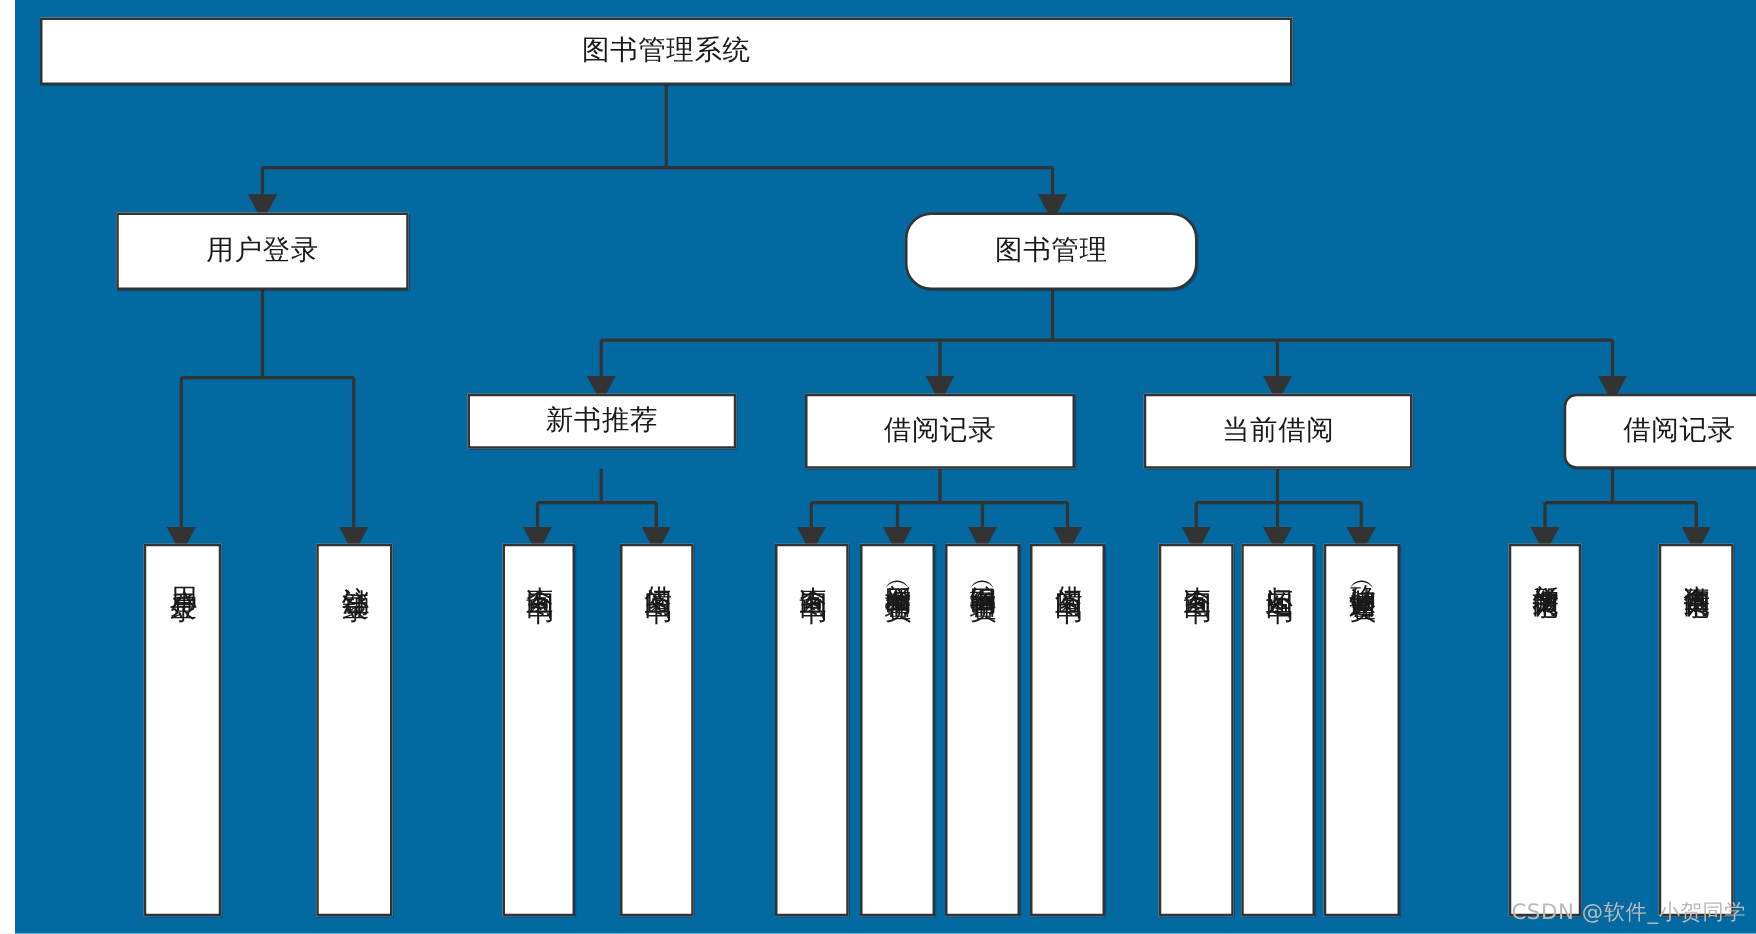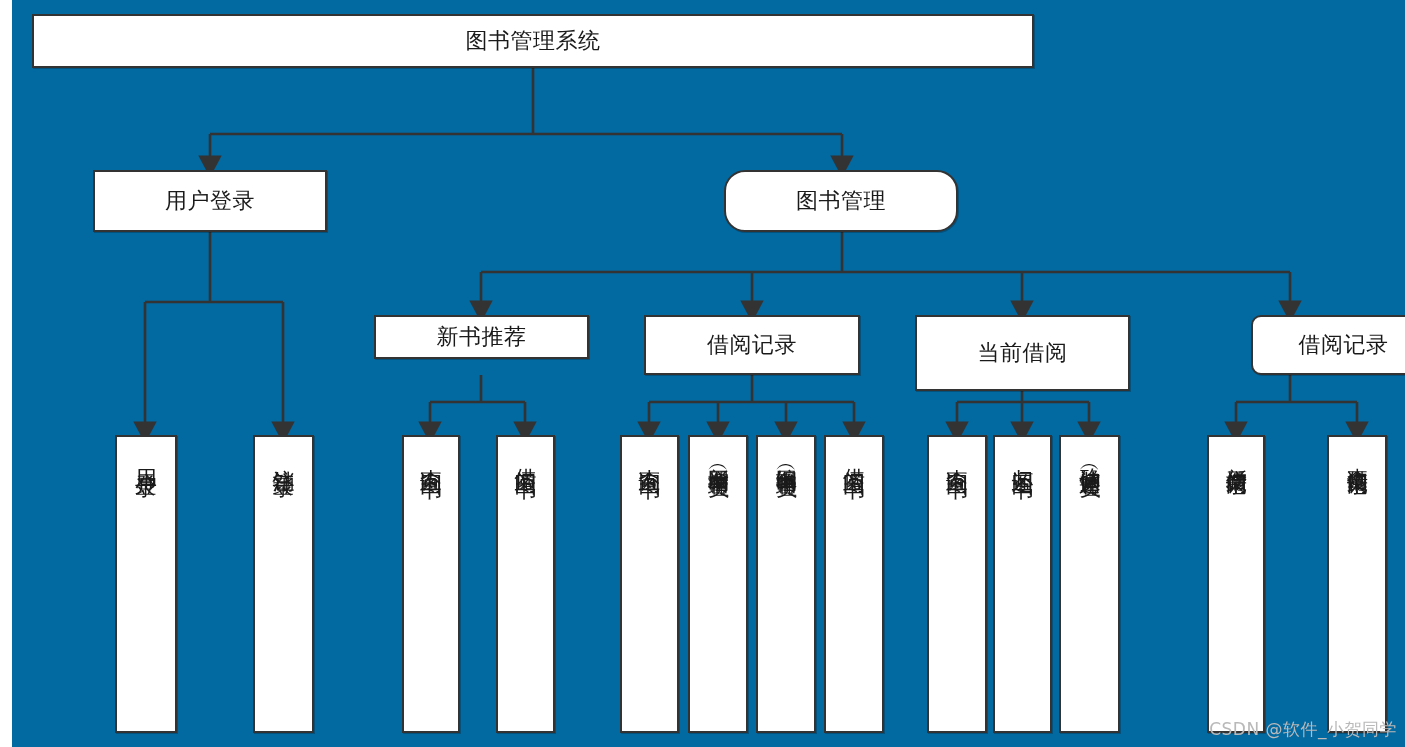--- a/index.html
+++ b/index.html
@@ -140,21 +140,21 @@
   <div class="node horiz" style="left:712px; top:170px; width:234px; height:62px;border-radius:21px;">
     <span class="lbl">图书管理</span>
   </div>
 
   <div class="node horiz" style="left:362px; top:315px; width:215px; height:44px;">
     <span class="lbl">新书推荐</span>
   </div>
   <div class="node horiz" style="left:632px; top:315px; width:216px; height:60px;">
     <span class="lbl">借阅记录</span>
   </div>
-  <div class="node horiz" style="left:903px; top:315px; width:215px; height:76px;">
+  <div class="node horiz" style="left:903px; top:315px; width:215px; height:60px;">
     <span class="lbl">当前借阅</span>
   </div>
   <div class="node horiz" style="left:1239px; top:315px; width:185px; height:60px;border-radius:10px;">
     <span class="lbl">借阅记录</span>
   </div>
 
   <div class="node vert" style="left:103px; top:435px; width:62px; height:298px;">
     <span class="lbl">用户登录</span>
   </div>
   <div class="node vert" style="left:241px; top:435px; width:61px; height:298px;">

